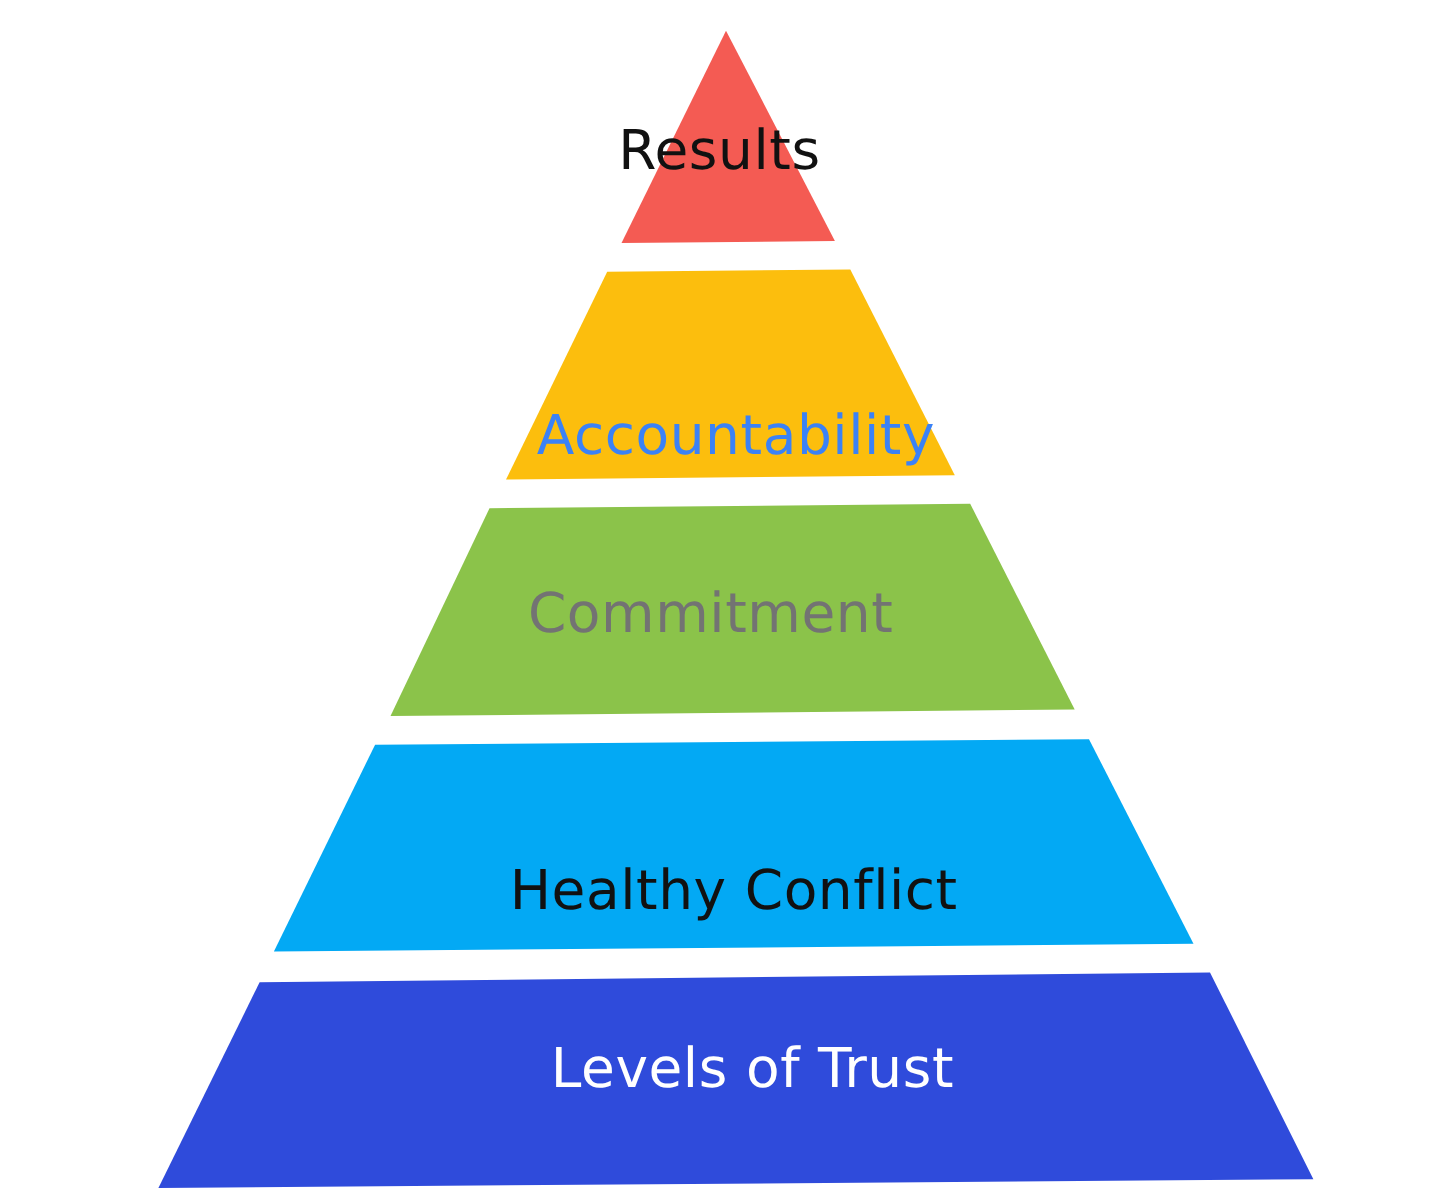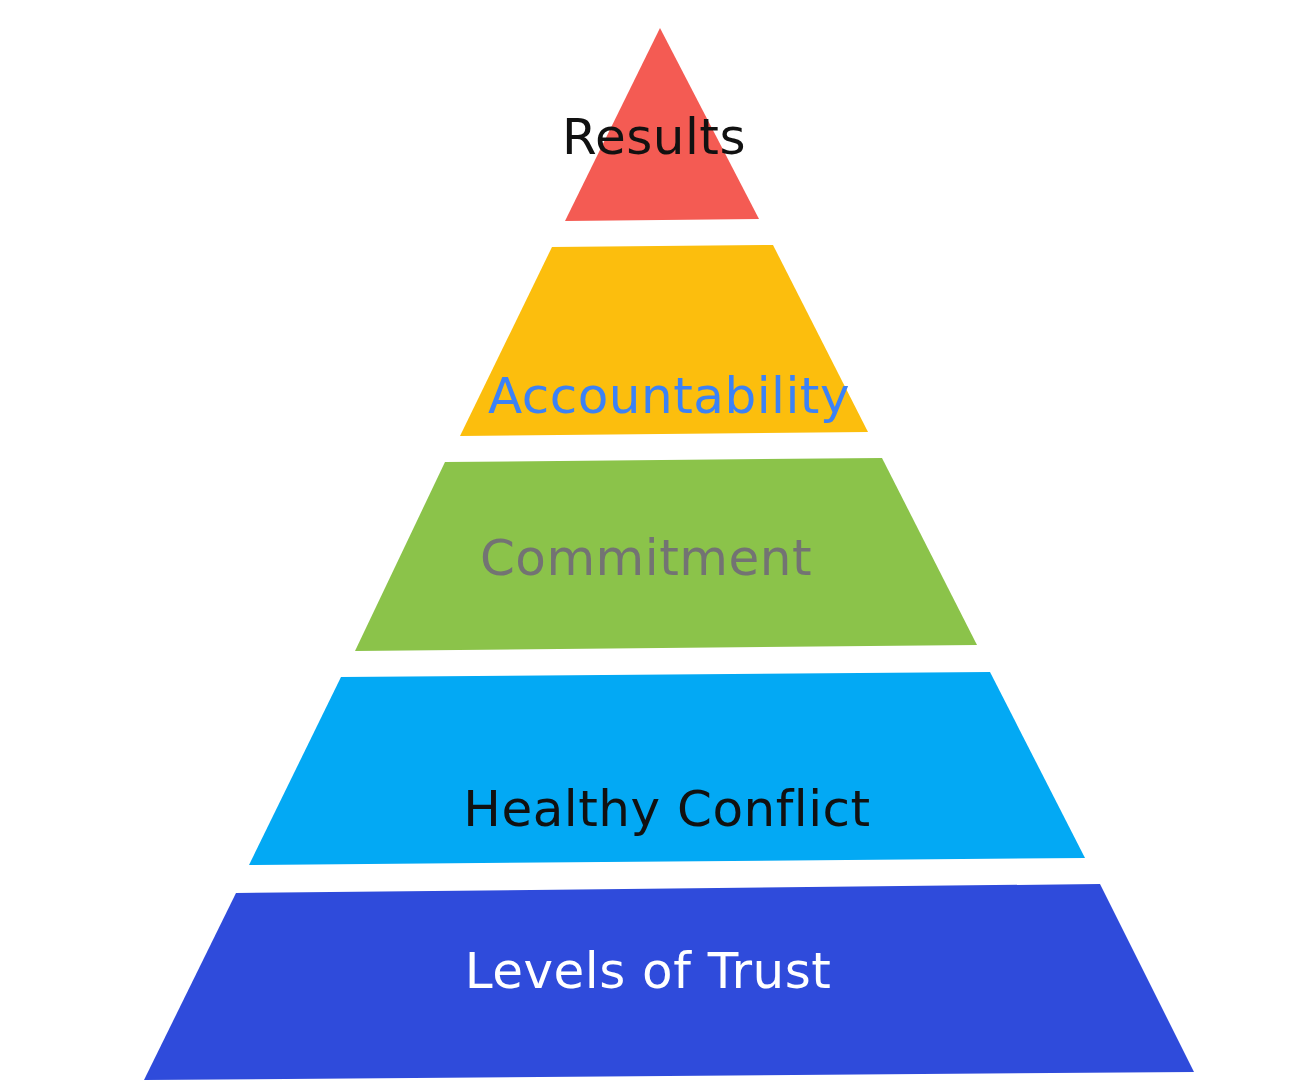--- a/index.html
+++ b/index.html
@@ -39,13 +39,13 @@
   <polygon points="552,247 773,245 868,432 460,436" fill="#fcbe0d"></polygon>
   <polygon points="445,462 882,458 977,645 355,651" fill="#8bc34a"></polygon>
   <polygon points="341,677 990,672 1085,858 249,865" fill="#03a9f4"></polygon>
   <polygon points="236,893 1100,884 1194,1072 144,1080" fill="#2f4bdb"></polygon>
 </svg>
 
 <div class="layer-label" style="left: 654px; top: 112px; font-size: 50px; color: rgb(17, 17, 17); text-align: center;">Results</div>
 <div class="layer-label" style="left: 669px; top: 323px; font-size: 50px; color: #3b82f6; margin-top: 48px;">Accountability</div>
 <div class="layer-label" style="left: 646px; top: 533px; font-size: 50px; color: #737373;">Commitment</div>
 <div class="layer-label" style="left: 667px; top: 736px; font-size: 50px; color: rgb(17, 17, 17); margin-top: 48px;">Healthy Conflict</div>
-<div class="layer-label" style="left: 648px; top: 946px; font-size: 50px; color: rgb(255, 255, 255);">Levels of Trust</div>
+<div class="layer-label" style="left: 684px; top: 946px; font-size: 50px; color: rgb(255, 255, 255);">Levels of Trust</div>
 
 </body></html>

